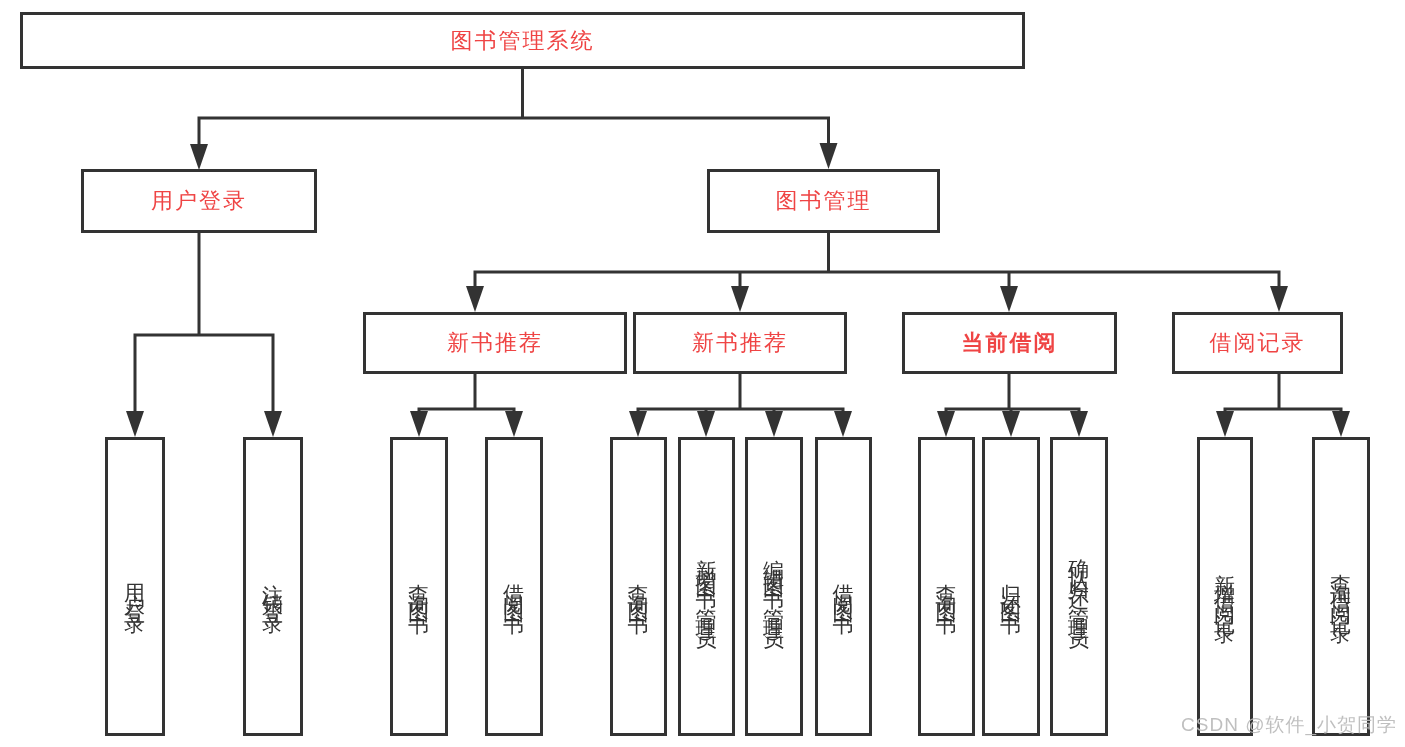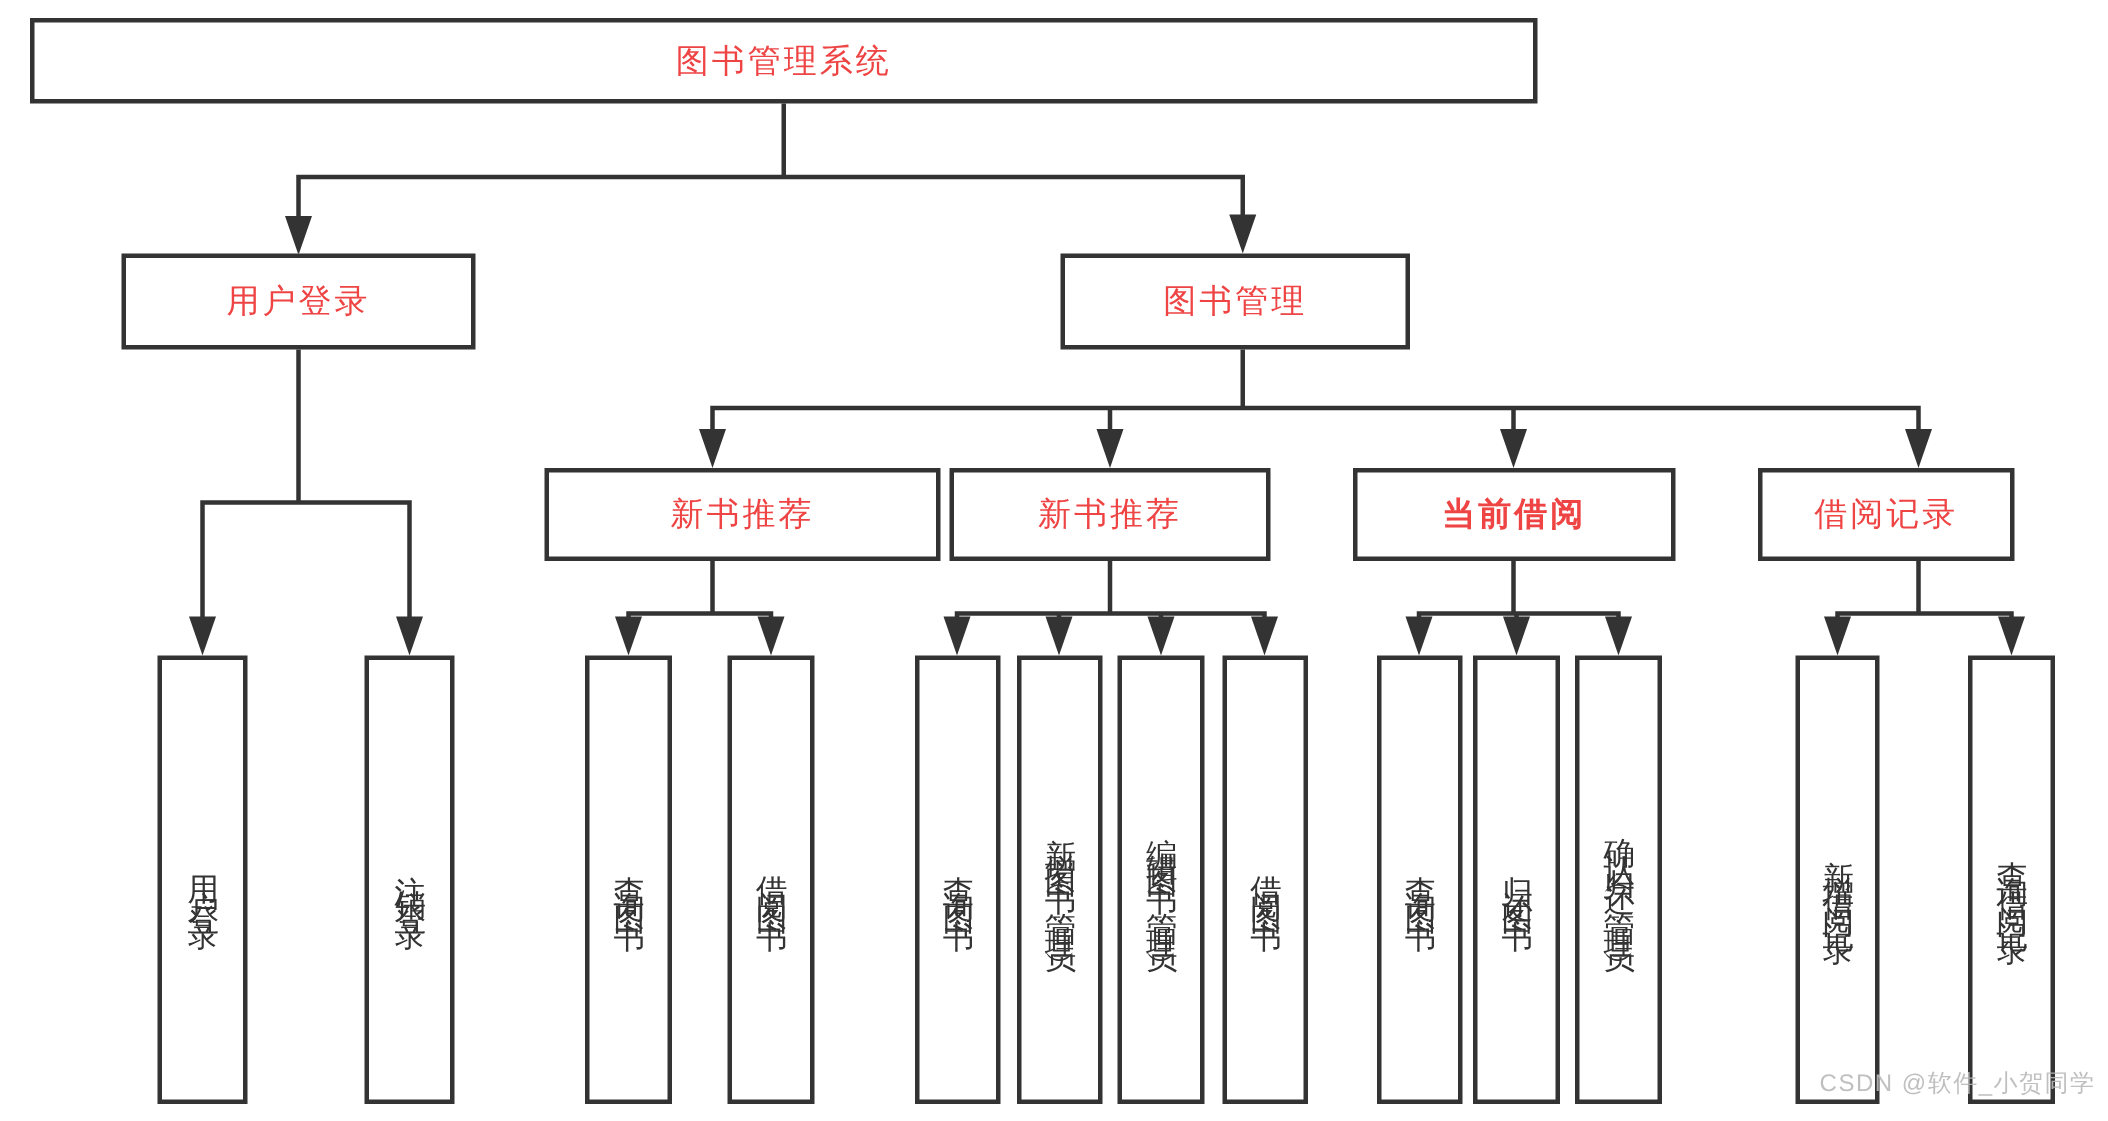--- a/index.html
+++ b/index.html
@@ -43,21 +43,21 @@
     font-size: 21px;
     letter-spacing: 10px;
     line-height: 1;
     color: #333333;
     white-space: nowrap;
   }
   .watermark {
     position: absolute;
     top: 712px;
     right: 8px;
-    font-size: 16px;
+    font-size: 19px;
     letter-spacing: 1px;
     color: #b9b9b9;
     opacity: 0.9;
     z-index: 10;
     white-space: nowrap;
   }
 </style>
 </head>
 <body>
 

